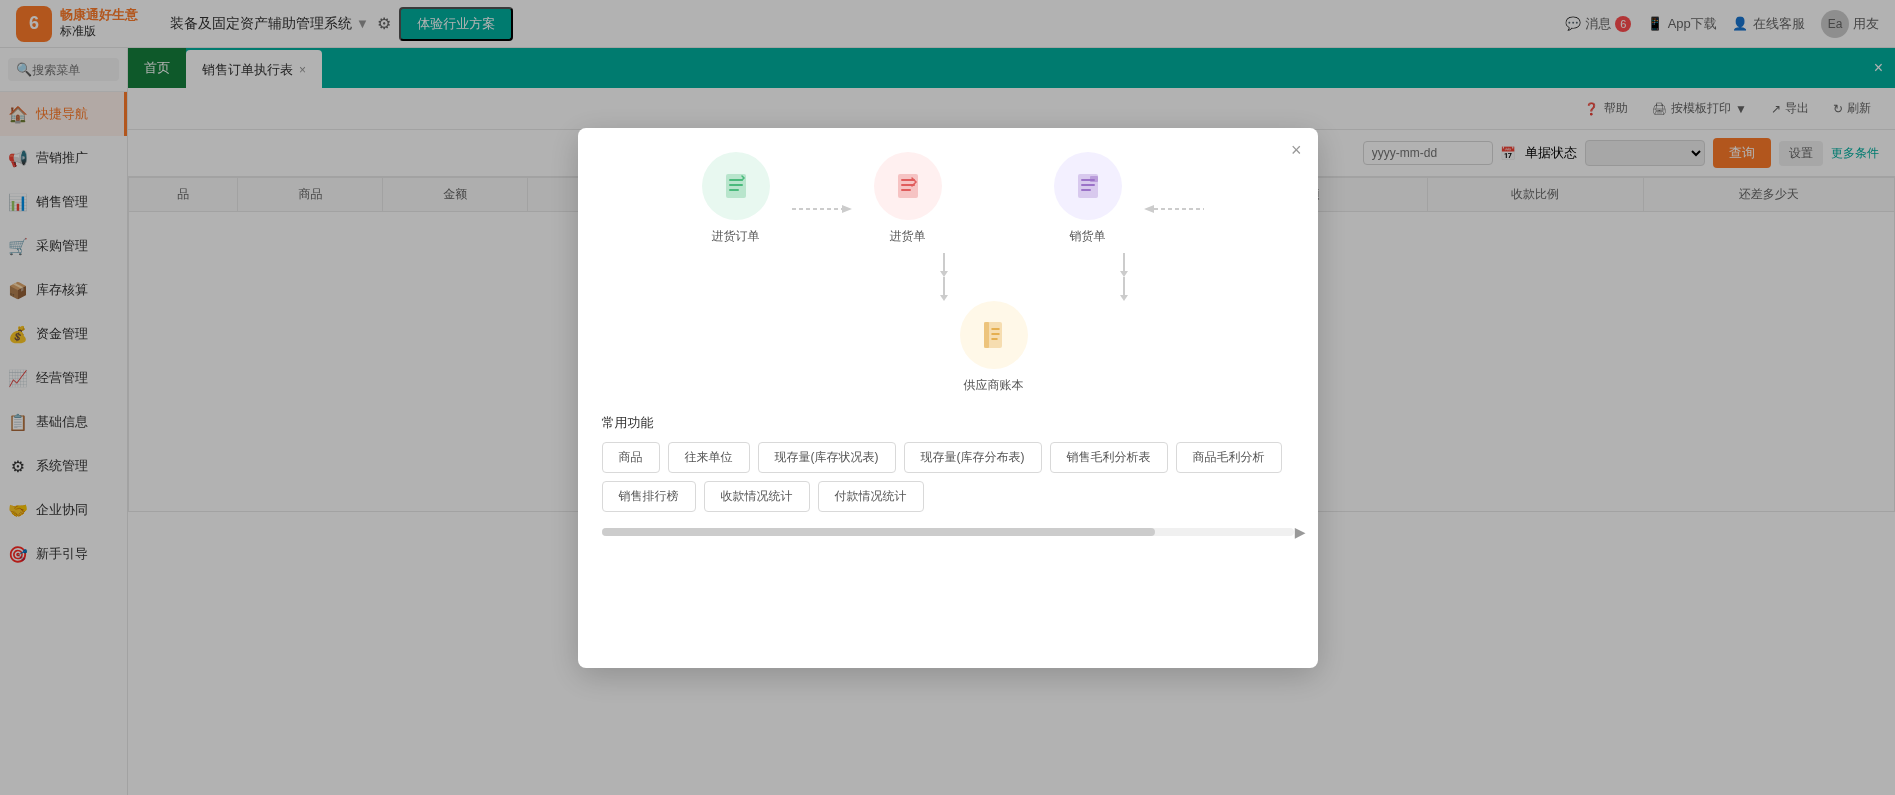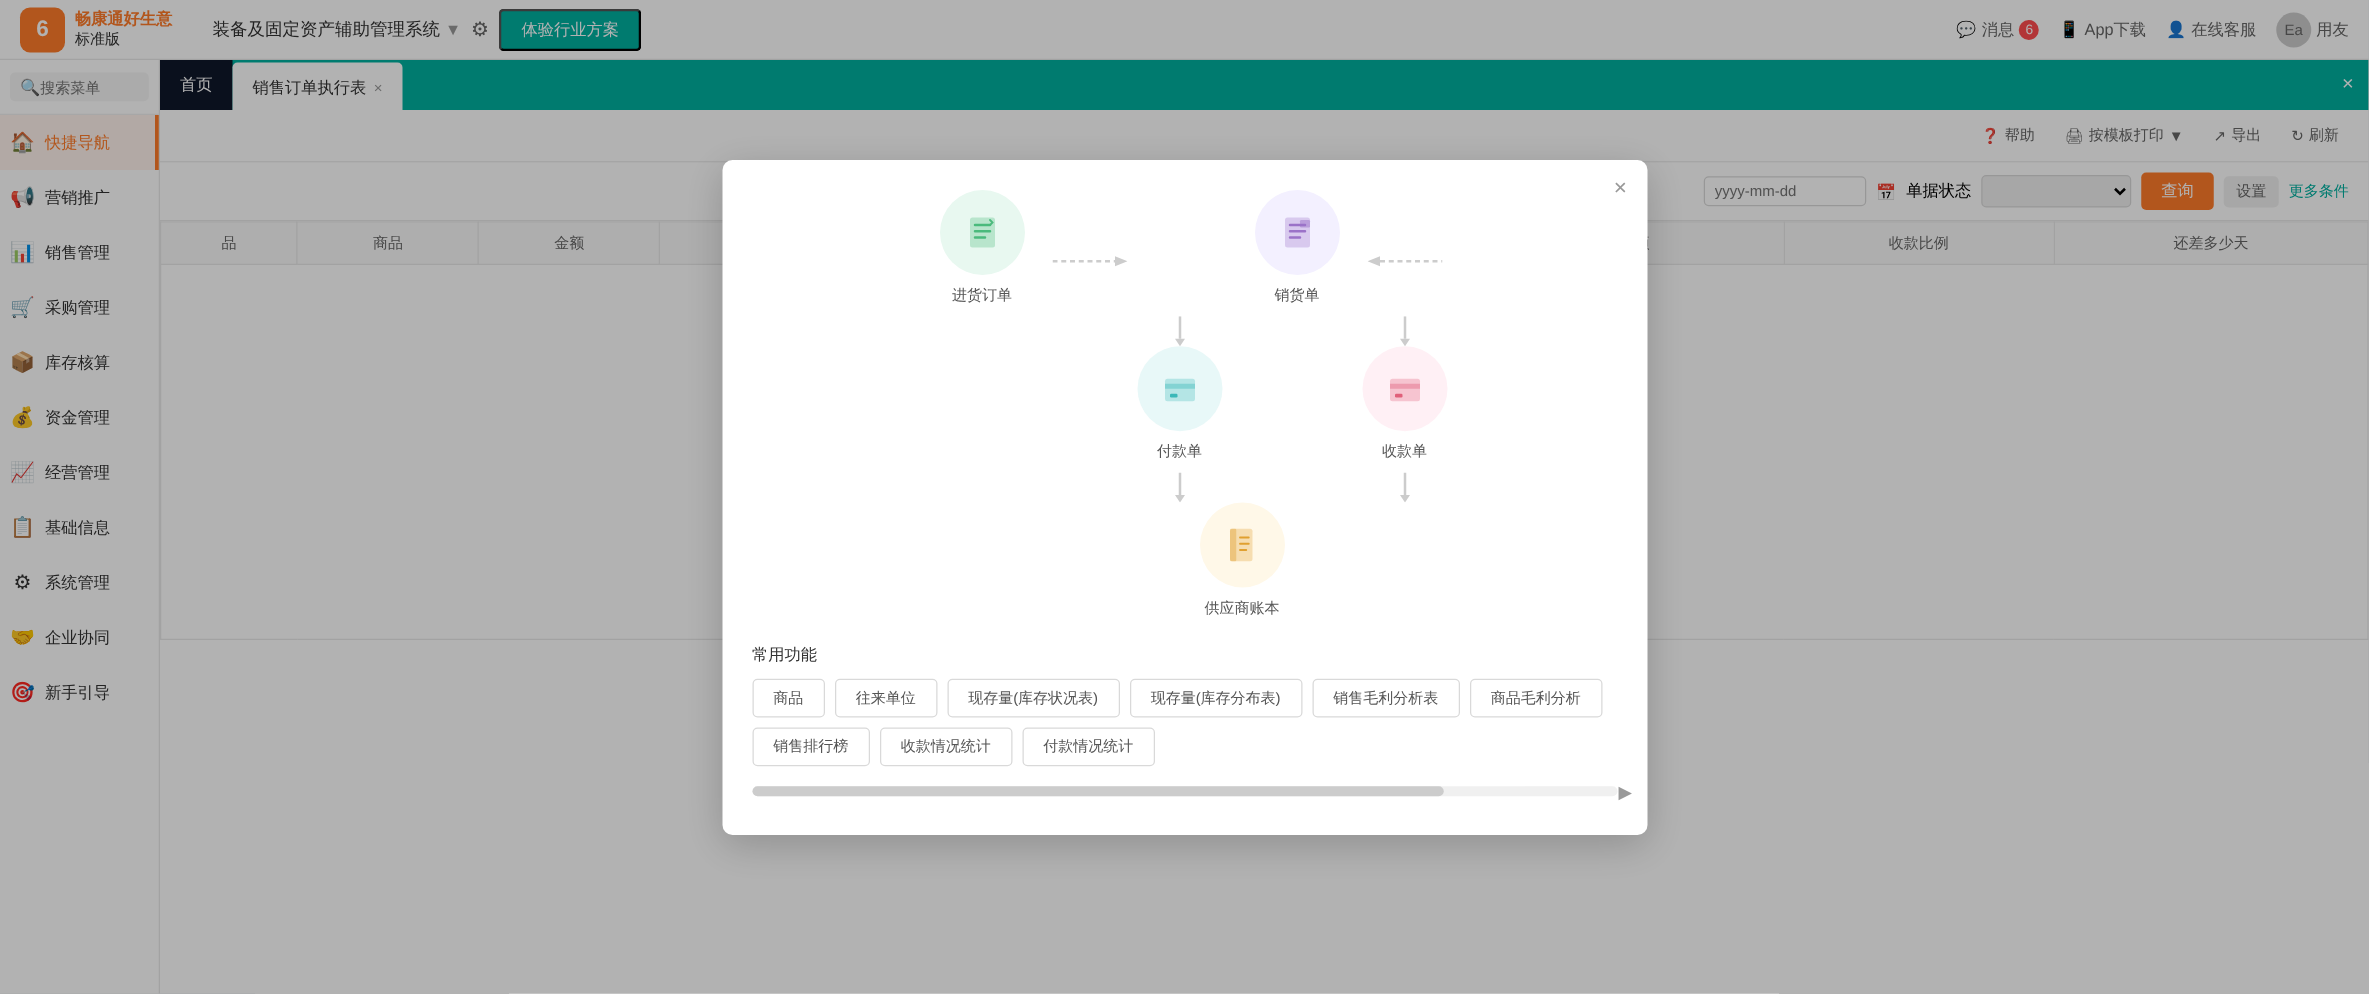--- a/index.html
+++ b/index.html
@@ -22,21 +22,21 @@
     .top-bar-btn { display: flex; align-items: center; gap: 4px; color: #666; font-size: 13px; cursor: pointer; }
     .badge { background: #ff4d4f; color: white; border-radius: 10px; padding: 0 5px; font-size: 11px; min-width: 16px; height: 16px; display: inline-flex; align-items: center; justify-content: center; }
     .experience-btn { background: #00b0a0; color: white; padding: 6px 16px; border-radius: 4px; cursor: pointer; font-size: 13px; margin-left: 8px; }
     .dropdown-arrow { color: #999; margin-left: 4px; }
     .settings-icon { color: #666; cursor: pointer; font-size: 16px; margin-left: 8px; }
     .avatar { width: 28px; height: 28px; border-radius: 50%; background: #ccc; display: flex; align-items: center; justify-content: center; color: #666; font-size: 12px; }
 
     
     .tab-bar { height: 40px; background: #00b0a0; display: flex; align-items: center; padding: 0 0; flex-shrink: 0; }
     .tab-item { height: 40px; padding: 0 16px; display: flex; align-items: center; cursor: pointer; color: rgba(255,255,255,0.8); font-size: 13px; position: relative; }
-    .tab-item.home { background: #0f172a; color: white; }
+    .tab-item.home { background: #15803d; color: white; }
     .tab-item.active { background: white; color: #333; border-radius: 4px 4px 0 0; margin-top: 4px; }
     .tab-item .close-tab { margin-left: 6px; color: #999; font-size: 12px; }
     .tab-close-all { margin-left: auto; margin-right: 12px; color: white; cursor: pointer; font-size: 16px; }
 
     
     .sidebar-search { padding: 10px 8px; border-bottom: 1px solid #f0f0f0; }
     .sidebar-search-inner { display: flex; align-items: center; background: #f5f5f5; border-radius: 4px; padding: 4px 8px; }
     .sidebar-search-inner input { border: none; background: transparent; font-size: 12px; color: #999; outline: none; width: 100%; }
     .sidebar-nav-item { display: flex; align-items: center; padding: 12px 8px; cursor: pointer; color: #333; font-size: 13px; gap: 8px; }
     .sidebar-nav-item.active { background: #fff3ec; color: #ff7c2a; border-right: 3px solid #ff7c2a; }
@@ -264,20 +264,30 @@
         <span class="flow-label">进货订单</span>
       </div>
 
       <div style="display:flex;align-items:center;margin-top:22px;padding:0 6px;">
         <svg width="60" height="16">
             <line x1="0" y1="8" x2="50" y2="8" stroke="#ccc" stroke-width="2" stroke-dasharray="4,3"></line>
             <polygon points="50,4 60,8 50,12" fill="#ccc"></polygon>
           </svg>
       </div>
 
+      <div class="flow-item">
+        <div class="flow-circle circle-red">
+          <svg width="32" height="32" viewBox="0 0 32 32" fill="none">
+              <rect x="6" y="4" width="20" height="24" rx="2" fill="#e05c5c" opacity="0.3"></rect>
+              <path d="M10 10h12M10 15h12M10 20h8" stroke="#e05c5c" stroke-width="2" stroke-linecap="round"></path>
+              <path d="M20 8l4 4-4 4" stroke="#e05c5c" stroke-width="1.5" stroke-linecap="round"></path>
+            </svg>
+        </div>
+        <span class="flow-label">进货单</span>
+      </div>
 
       <div style="width:80px;"></div>
 
       <div class="flow-item">
         <div class="flow-circle circle-purple">
           <svg width="32" height="32" viewBox="0 0 32 32" fill="none">
               <rect x="6" y="4" width="20" height="24" rx="2" fill="#9b72c8" opacity="0.3"></rect>
               <path d="M10 10h12M10 15h12M10 20h8" stroke="#9b72c8" stroke-width="2" stroke-linecap="round"></path>
               <rect x="18" y="6" width="8" height="6" rx="1" fill="#9b72c8" opacity="0.5"></rect>
             </svg>
@@ -307,47 +317,20 @@
       <div style="width:80px;"></div>
 
       <div style="width:100px;display:flex;justify-content:center;">
         <svg width="16" height="24">
             <line x1="8" y1="0" x2="8" y2="18" stroke="#ccc" stroke-width="2"></line>
             <polygon points="4,18 12,18 8,24" fill="#ccc"></polygon>
           </svg>
       </div>
     </div>
 
-    <div style="display:flex; align-items:flex-start; justify-content:center; gap:0; margin-bottom:8px;">
-      <div style="width:100px;"></div>
-      <div style="width:72px;"></div>
-
-      <div class="flow-item">
-        <div class="flow-circle circle-teal">
-          <svg width="32" height="32" viewBox="0 0 32 32" fill="none">
-              <rect x="4" y="8" width="24" height="18" rx="2" fill="#3ab8b8" opacity="0.3"></rect>
-              <rect x="4" y="12" width="24" height="4" fill="#3ab8b8" opacity="0.4"></rect>
-              <rect x="8" y="20" width="6" height="3" rx="1" fill="#3ab8b8"></rect>
-            </svg>
-        </div>
-        <span class="flow-label">付款单</span>
-      </div>
-      <div style="width:80px;"></div>
-
-      <div class="flow-item">
-        <div class="flow-circle circle-pink">
-          <svg width="32" height="32" viewBox="0 0 32 32" fill="none">
-              <rect x="4" y="8" width="24" height="18" rx="2" fill="#e0607a" opacity="0.3"></rect>
-              <rect x="4" y="12" width="24" height="4" fill="#e0607a" opacity="0.4"></rect>
-              <rect x="8" y="20" width="6" height="3" rx="1" fill="#e0607a"></rect>
-            </svg>
-        </div>
-        <span class="flow-label">收款单</span>
-      </div>
-    </div>
 
     <div style="display:flex; justify-content:center; gap:0;">
       <div style="width:172px;"></div>
       <div style="width:100px;display:flex;justify-content:center;">
         <svg width="16" height="24">
             <line x1="8" y1="0" x2="8" y2="18" stroke="#ccc" stroke-width="2"></line>
             <polygon points="4,18 12,18 8,24" fill="#ccc"></polygon>
           </svg>
       </div>
       <div style="width:80px;"></div>

